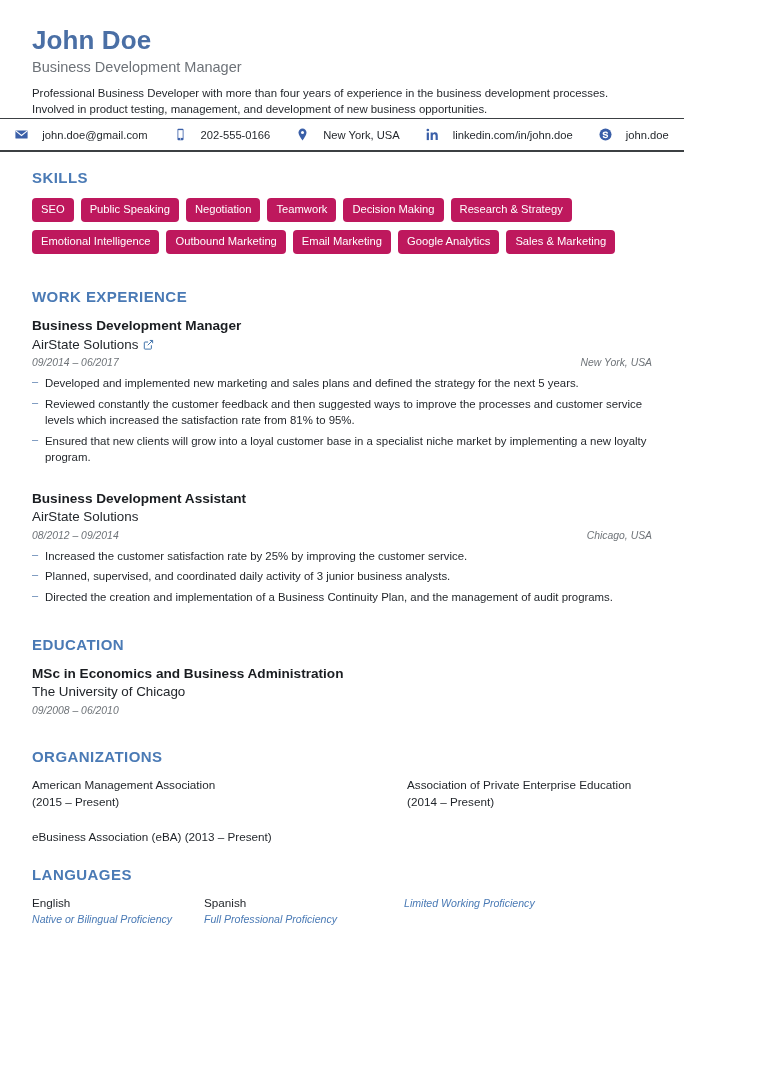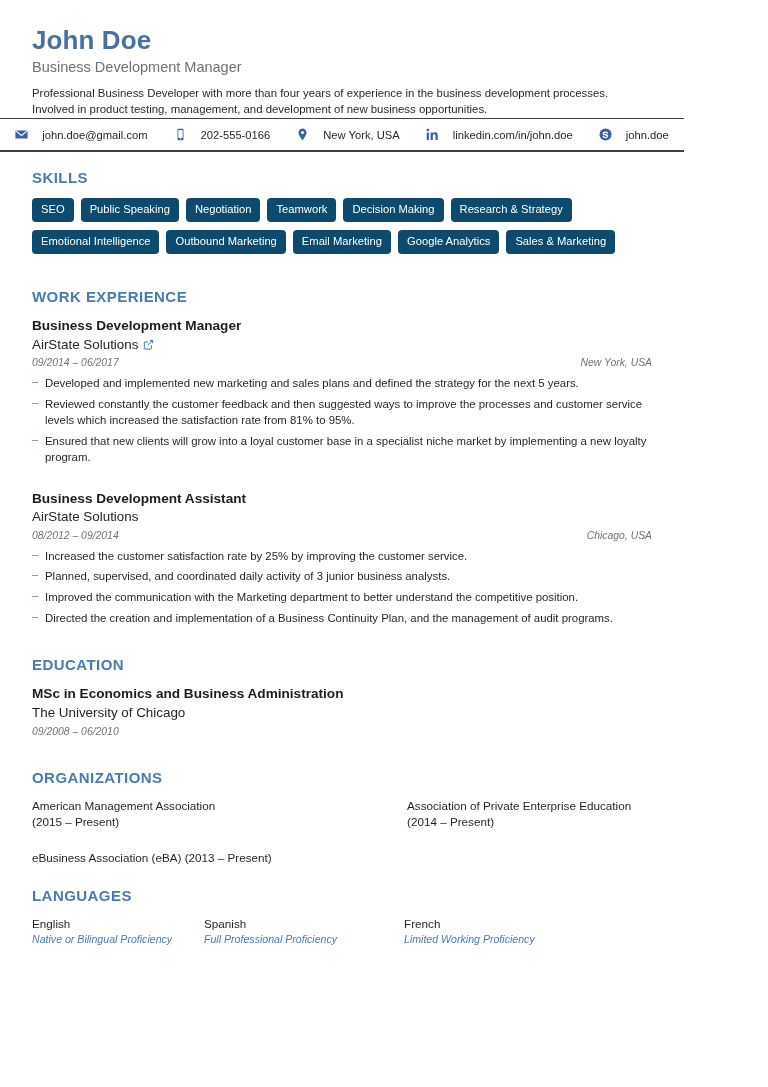--- a/index.html
+++ b/index.html
@@ -84,21 +84,21 @@
   }
 
   
   .chips {
     display: flex;
     flex-wrap: wrap;
     gap: 8px 7px;
     max-width: 680px;
   }
   .chip {
-    background: #0c4a6e;
+    background: #be185d;
     color: #ffffff;
     font-size: 11.2px;
     line-height: 1;
     padding: 6px 9px 7px 9px;
     border-radius: 4px;
     white-space: nowrap;
   }
 
   
   .entry { margin-bottom: 4px; }
@@ -290,21 +290,20 @@
         <div class="entry-org">
           <span>AirState Solutions</span>
         </div>
         <div class="entry-meta">
           <span>08/2012 – 09/2014</span>
           <span>Chicago, USA</span>
         </div>
         <ul class="bullets">
           <li>Increased the customer satisfaction rate by 25% by improving the customer service.</li>
           <li>Planned, supervised, and coordinated daily activity of 3 junior business analysts.</li>
-          <li>Improved the communication with the Marketing department to better understand the competitive position.</li>
           <li>Directed the creation and implementation of a Business Continuity Plan, and the management of audit programs.</li>
         </ul>
       </div>
     </div>
 
     <div class="section" style="margin-top:30px;">
       <h2 class="section-title">EDUCATION</h2>
       <div class="entry">
         <div class="edu-degree">MSc in Economics and Business Administration</div>
         <div class="edu-school">The University of Chicago</div>
@@ -335,20 +334,19 @@
       <div class="lang-grid">
         <div>
           <div class="lang-name">English</div>
           <div class="lang-level">Native or Bilingual Proficiency</div>
         </div>
         <div>
           <div class="lang-name">Spanish</div>
           <div class="lang-level">Full Professional Proficiency</div>
         </div>
         <div>
-          <div class="lang-name">French</div>
           <div class="lang-level">Limited Working Proficiency</div>
         </div>
       </div>
     </div>
 
   </div>
 </div>
 
 </body></html>

